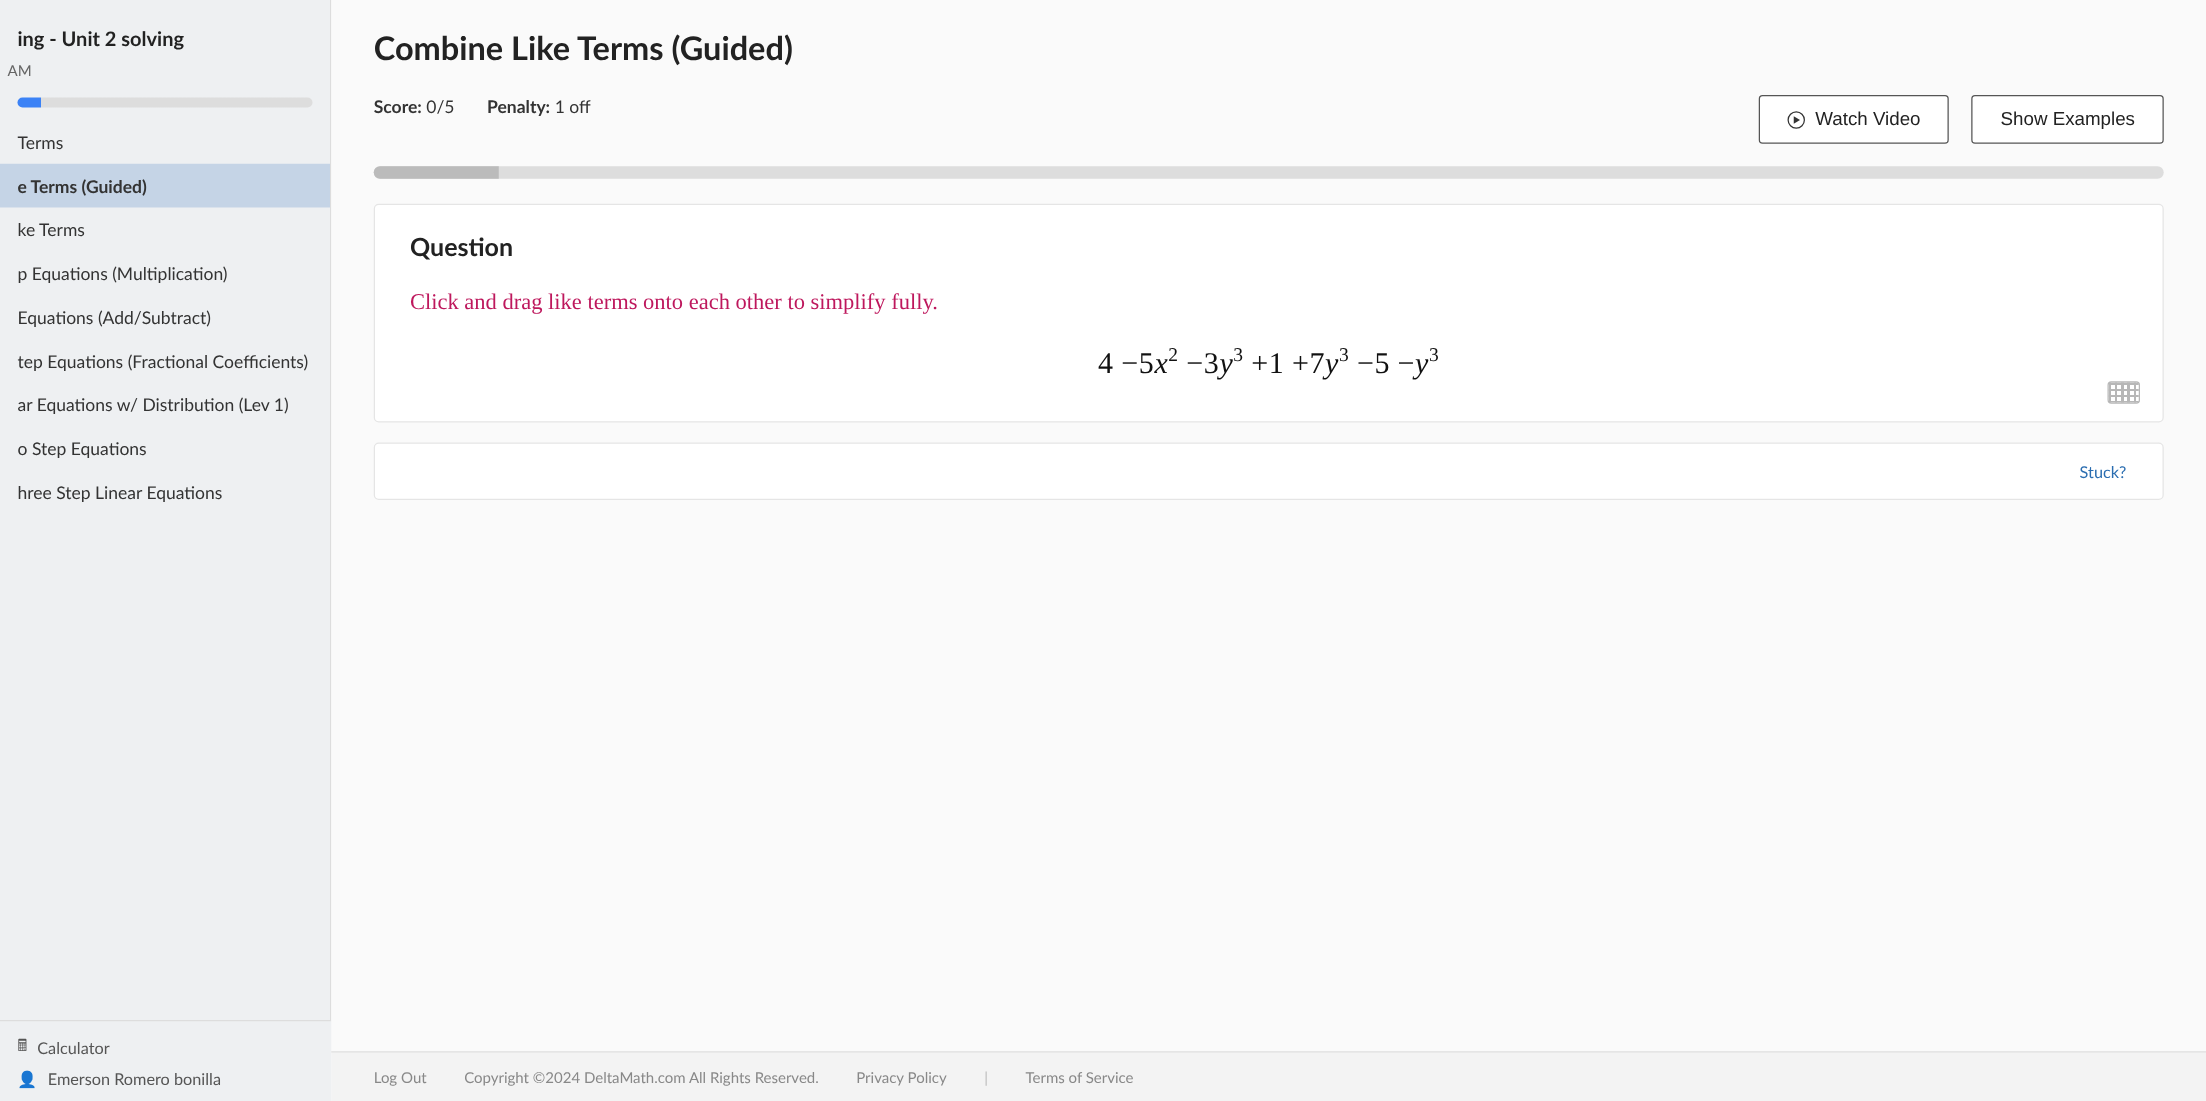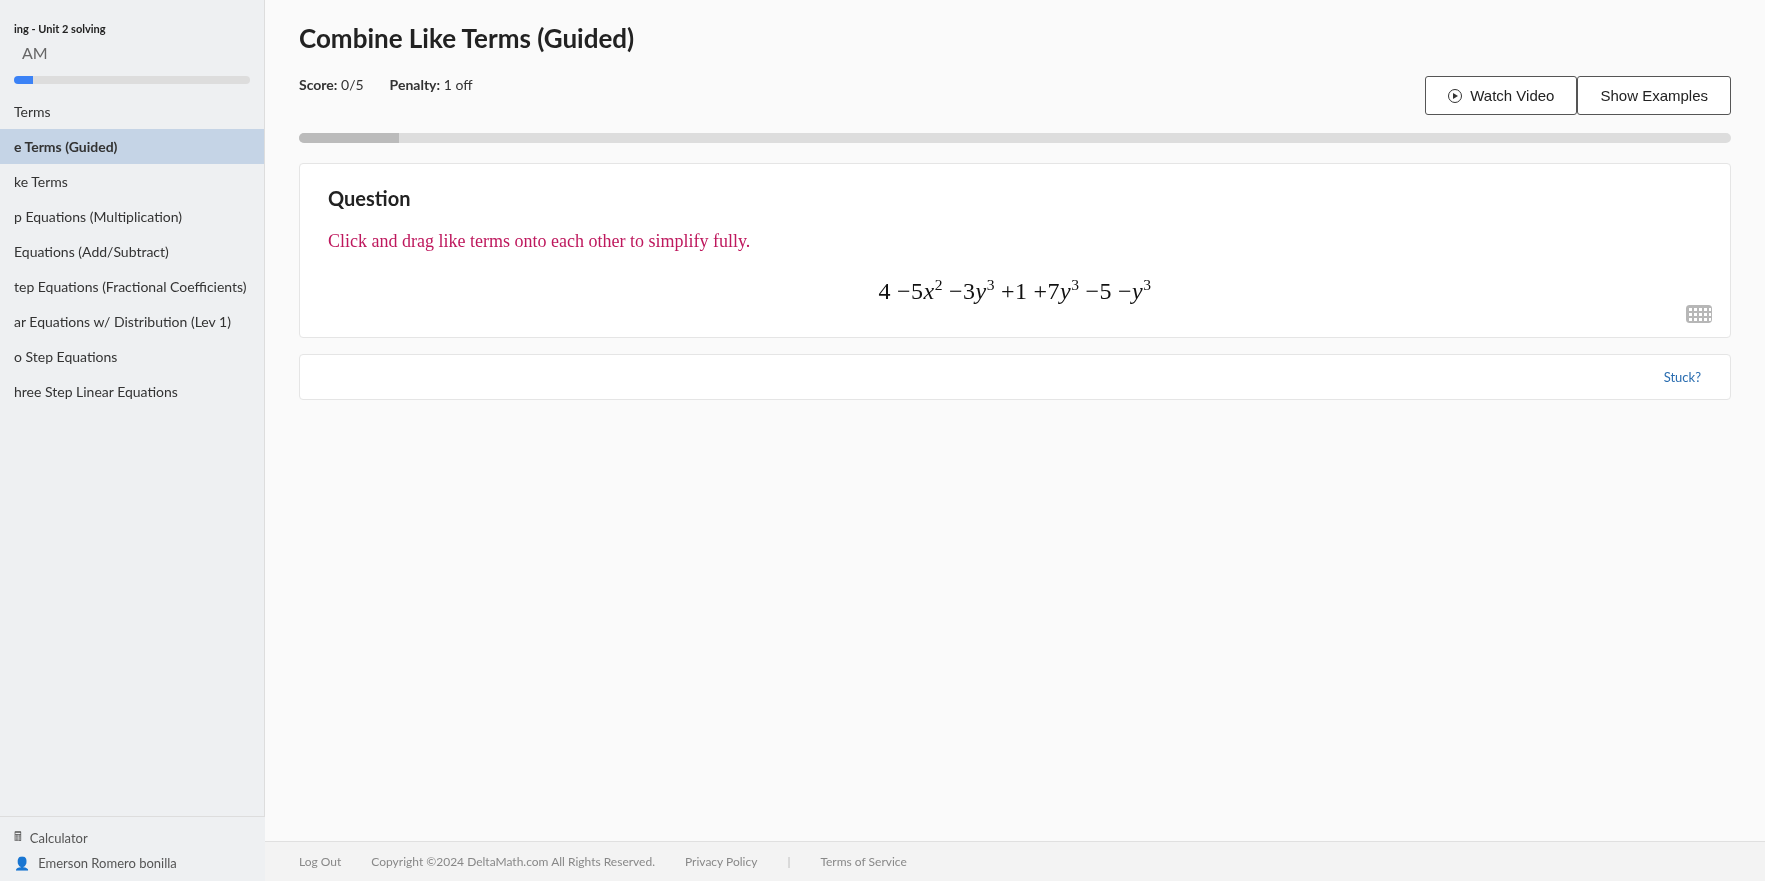--- a/index.html
+++ b/index.html
@@ -14,28 +14,28 @@
   }
   .sidebar {
     width: 265px;
     background: #eef0f2;
     border-right: 1px solid #ddd;
     padding-top: 10px;
     overflow: hidden;
   }
   .sidebar-section-title {
     font-weight: 700;
-    font-size: 11px;
+    font-size: 16px;
     padding: 12px 14px 6px;
     color: #222;
   }
   .sidebar-subtitle {
-    font-size: 16px;
+    font-size: 12px;
     color: #666;
-    padding: 2px 22px 10px;
+    padding: 2px 6px 10px;
   }
   .sidebar-divider {
     height: 8px;
     background: linear-gradient(to right, #3b82f6 0%, #3b82f6 8%, #ddd 8%, #ddd 100%);
     margin: 4px 14px 10px;
     border-radius: 4px;
   }
   .sidebar-item {
     padding: 9px 14px;
     font-size: 14px;
@@ -63,21 +63,21 @@
     color: #222;
   }
   .meta-bar {
     display: flex;
     align-items: flex-start;
     justify-content: space-between;
     padding: 10px 34px 18px;
   }
   .meta-left { display: flex; gap: 26px; font-size: 14px; }
   .meta-left .label { font-weight: 700; }
-  .meta-right { display: flex; gap: 0; padding-left: 11px; }
+  .meta-right { display: flex; gap: 18px; padding-left: 11px; }
   .btn {
     border: 1.5px solid #555;
     background: #fff;
     padding: 10px 22px;
     font-size: 15px;
     border-radius: 3px;
     cursor: pointer;
     display: inline-flex;
     align-items: center;
     gap: 8px;

